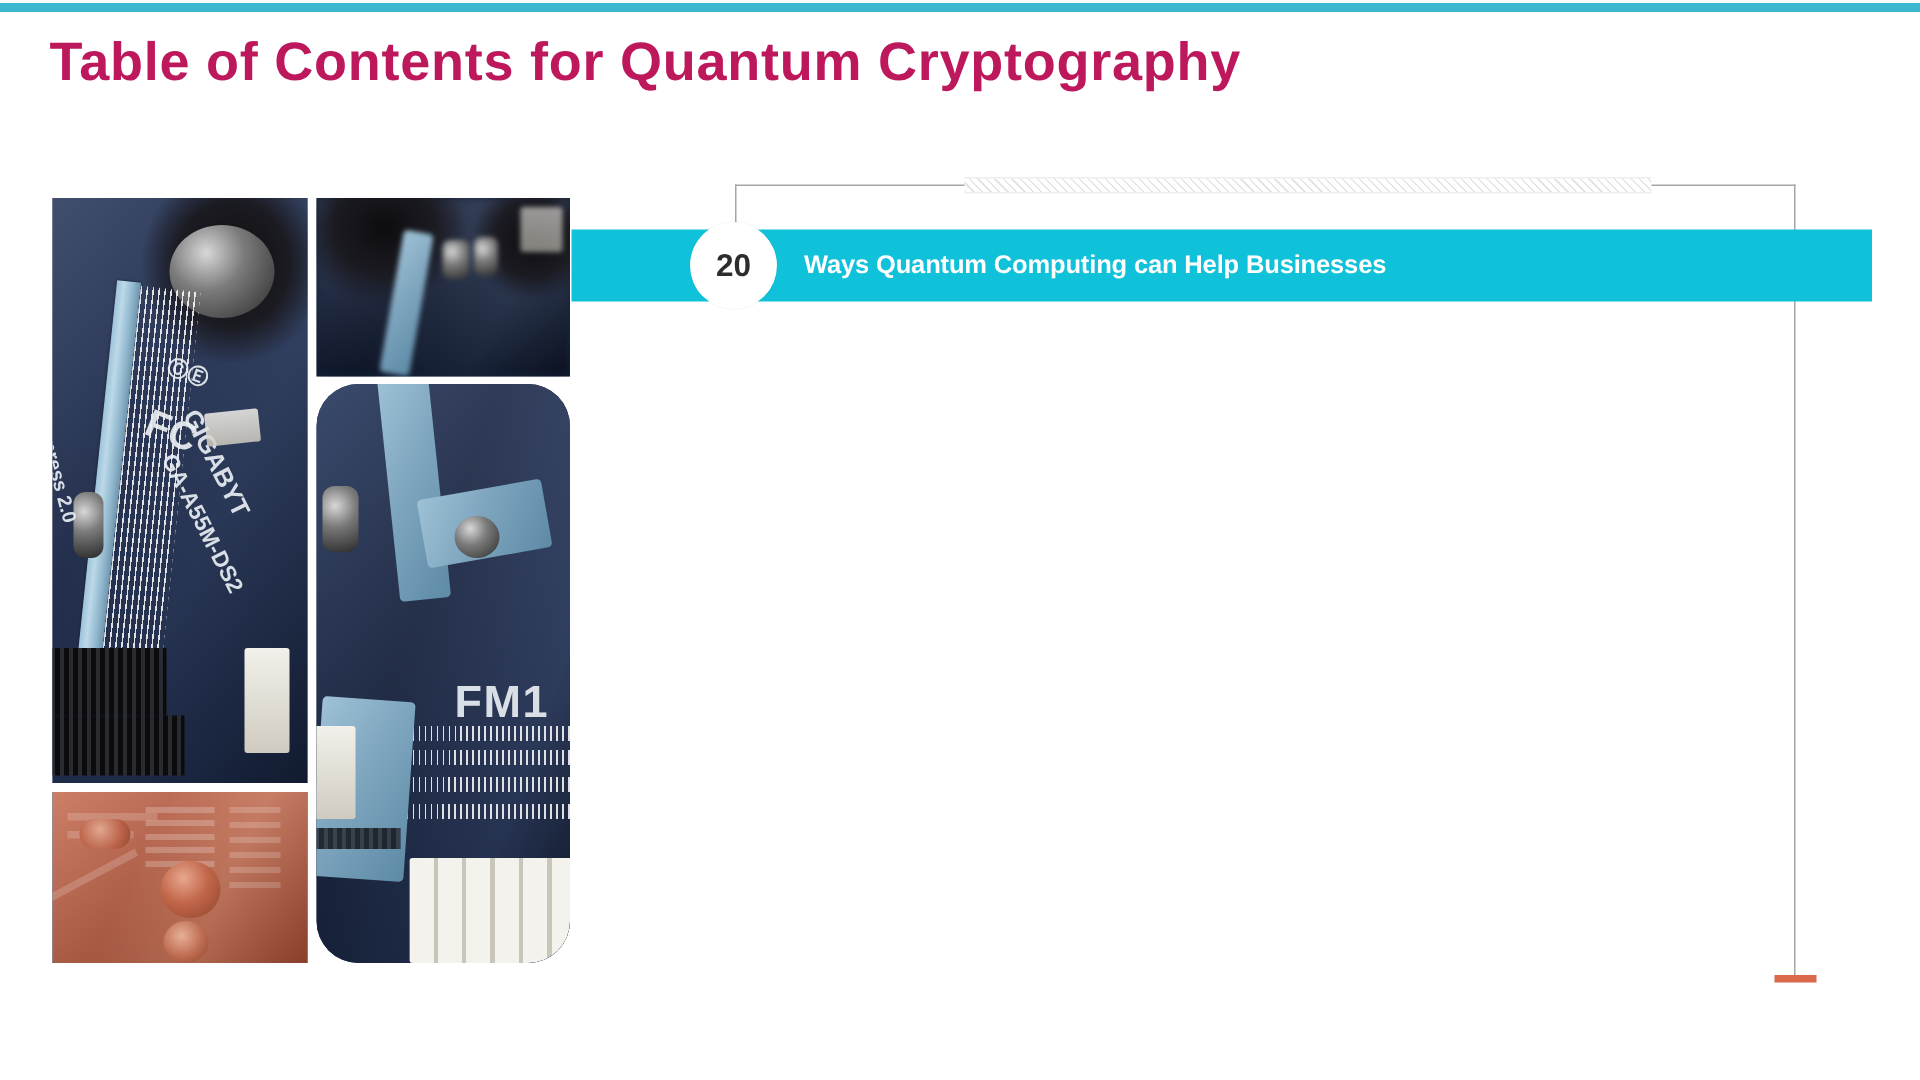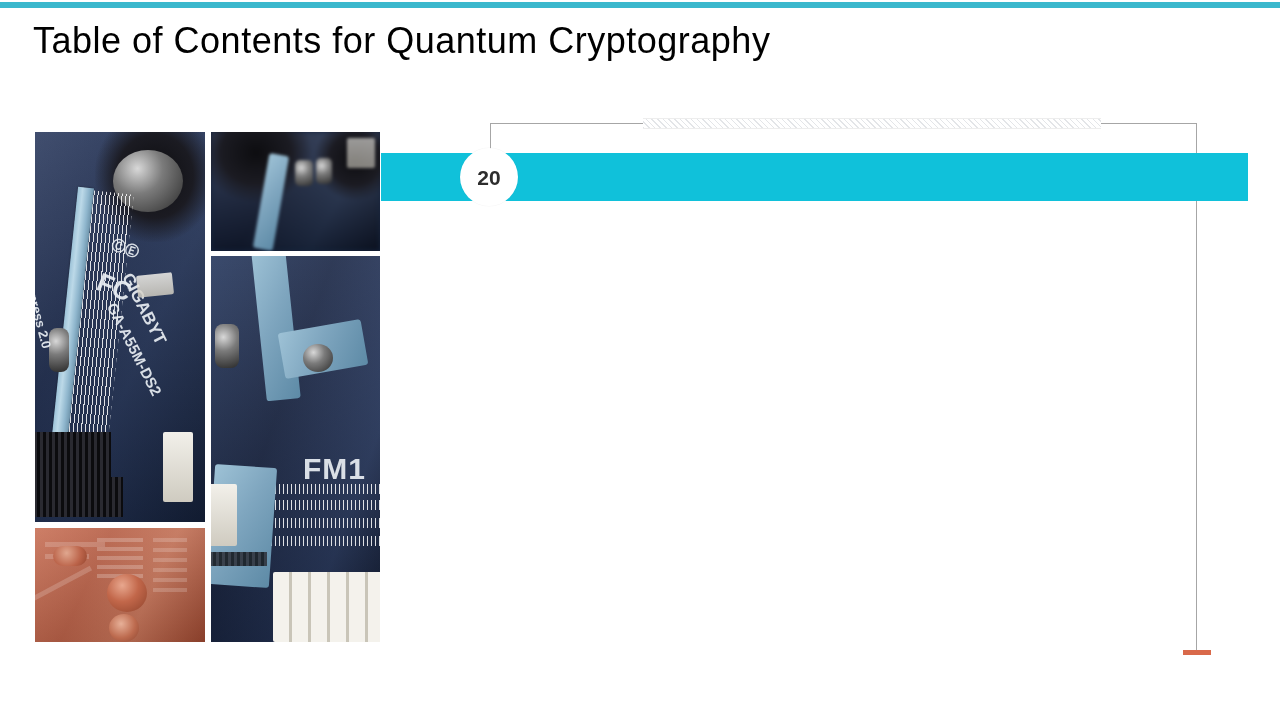--- a/index.html
+++ b/index.html
@@ -25,23 +25,23 @@
     height: 6px;
     background: #3bb8cd;
   }
 
   
   .slide-title {
     position: absolute;
     left: 33px;
     top: 17px;
     font-size: 36px;
-    font-weight: 400;
+    font-weight: 700;
     letter-spacing: 0.5px;
-    color: #000000;
+    color: #be185d;
     white-space: nowrap;
     line-height: 48px;
   }
 
   
   .collage {
     position: absolute;
     left: 35px;
     top: 132px;
     width: 345px;
@@ -54,21 +54,21 @@
   }
   .photo .inner {
     position: absolute;
     inset: 0;
   }
   
   .photo-1 { left: 0px;   top: 0px;   width: 170px; height: 390px; }
   
   .photo-2 { left: 176px; top: 0px;   width: 169px; height: 119px; }
   
-  .photo-3 { left: 176px; top: 124px; width: 169px; height: 386px; }
+  .photo-3 { left: 176px; top: 124px; width: 169px; height: 386px; border-radius: 28px; }
   
   .photo-4 { left: 0px;   top: 396px; width: 170px; height: 114px; }
 
   
   .mb-base {
     position: absolute;
     inset: 0;
     background:
       linear-gradient(160deg, rgba(255,255,255,.10) 0%, rgba(0,0,0,.25) 100%),
       linear-gradient(115deg, #2b3a5e 0%, #1d2c50 35%, #25365c 60%, #172440 100%);
@@ -215,21 +215,20 @@
     left: 536px;
     top: 153px;
     height: 48px;
     display: flex;
     align-items: center;
     font-size: 17px;
     font-weight: 700;
     color: #ffffff;
     letter-spacing: -0.1px;
     white-space: nowrap;
-    margin-top: 32px;
   }
 
   
   .orange-tick {
     position: absolute;
     left: 1183px;
     top: 650px;
     width: 28px;
     height: 5px;
     background: #d9694a;

